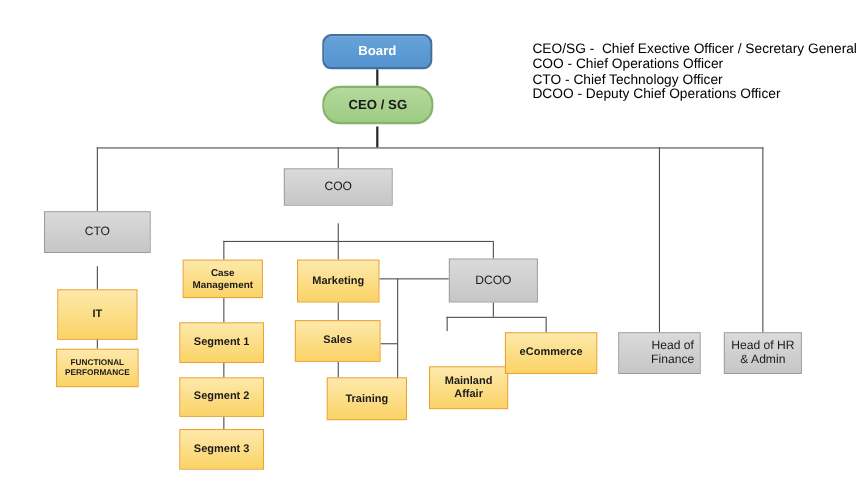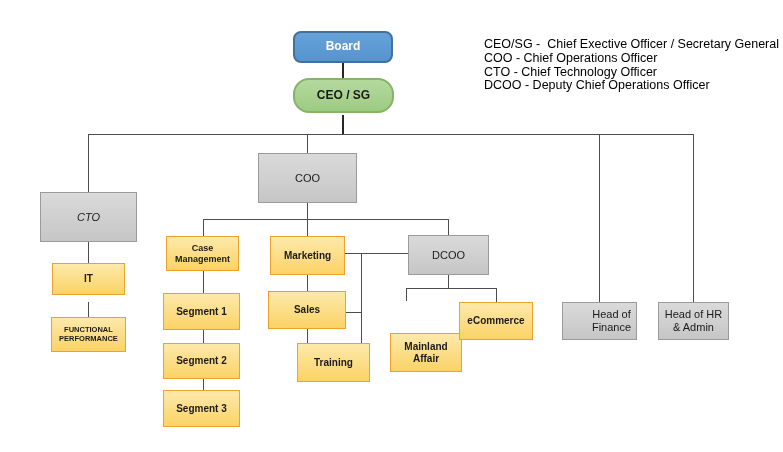--- a/index.html
+++ b/index.html
@@ -35,34 +35,34 @@
     border:1px solid #9b9b9b; font-size:11px;
   }
   .node.yellow {
     background:linear-gradient(180deg,#fde9ab,#fbd366);
     border:1px solid #eca22d; font-size:10px; font-weight:600;
   }
 
   
   #board     { left:293px; top:31px;  width:100px; height:32px; }
   #ceo       { left:293px; top:78px;  width:101px; height:35px; }
-  #cto       { left:40px;  top:192px; width:97px;  height:50px;font-style:italic; }
-  #coo       { left:258px; top:153px; width:99px;  height:50px; }
+  #cto       { left:40px;  top:192px; width:97px;  height:38px; }
+  #coo       { left:258px; top:153px; width:99px;  height:34px; }
   #dcoo      { left:408px; top:235px; width:81px;  height:40px; }
-  #it        { left:52px;  top:263px; width:73px;  height:32px; }
+  #it        { left:52px;  top:263px; width:73px;  height:46px; }
   #func      { left:51px;  top:317px; width:75px;  height:35px; font-size:7.5px; font-weight:700; }
   #case      { left:166px; top:236px; width:73px;  height:35px; font-size:9px; }
   #seg1      { left:163px; top:293px; width:77px;  height:37px; }
   #seg2      { left:163px; top:343px; width:77px;  height:36px; }
   #seg3      { left:163px; top:390px; width:77px;  height:37px; }
   #marketing { left:270px; top:236px; width:75px;  height:39px; }
   #sales     { left:268px; top:291px; width:78px;  height:38px;text-align:right; }
   #training  { left:270px; top:343px; width:73px;  height:39px;margin-left:27px; }
   #mainland  { left:390px; top:301px; width:72px;  height:39px;margin-top:32px; }
-  #ecom      { left:459px; top:302px; width:74px;  height:38px; }
+  #ecom      { left:459px; top:302px; width:84px;  height:38px; }
   #finance   { left:562px; top:302px; width:75px;  height:38px;padding-left:24px; }
   #hr        { left:658px; top:302px; width:71px;  height:38px; }
 
   
   .legend { position:absolute; left:484px; top:38px; color:#000000; }
   .legend-line { font-size:12.5px; line-height:13.8px; white-space:pre; }
 </style>
 </head>
 <body>
 

